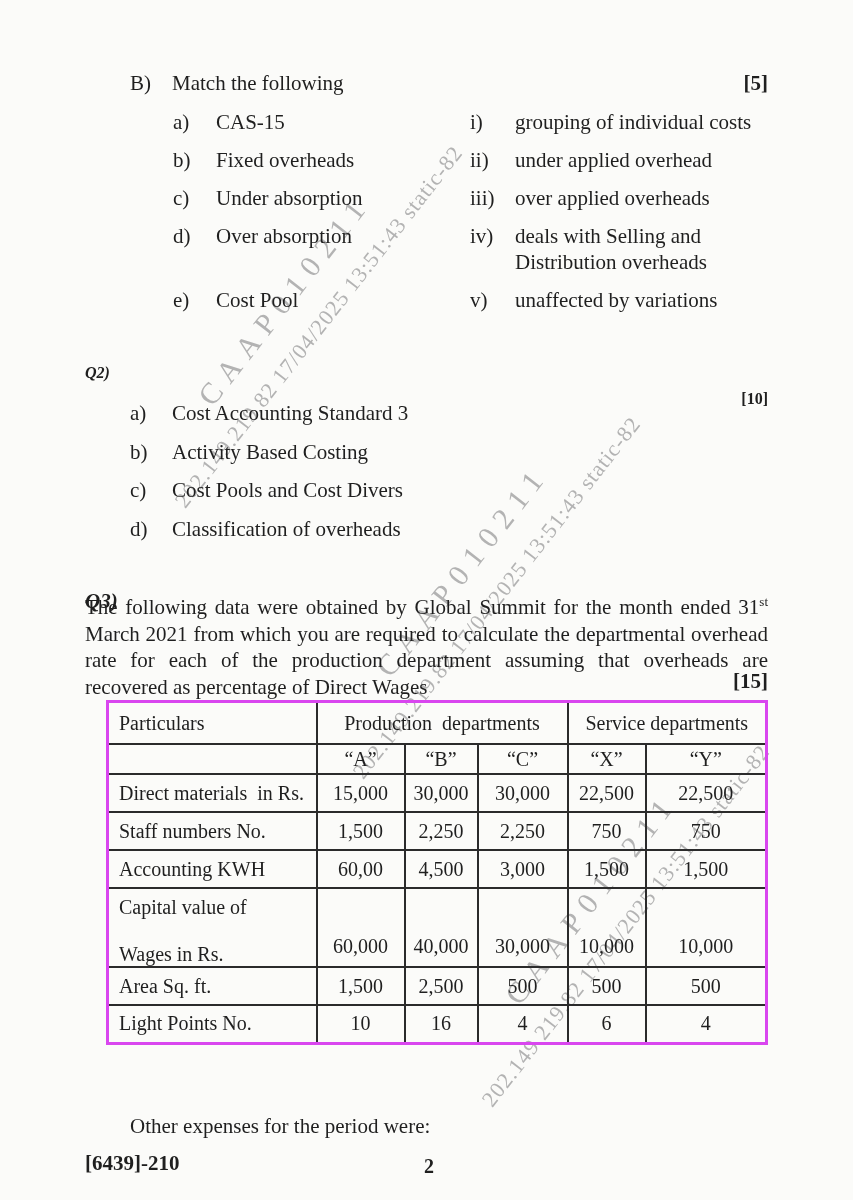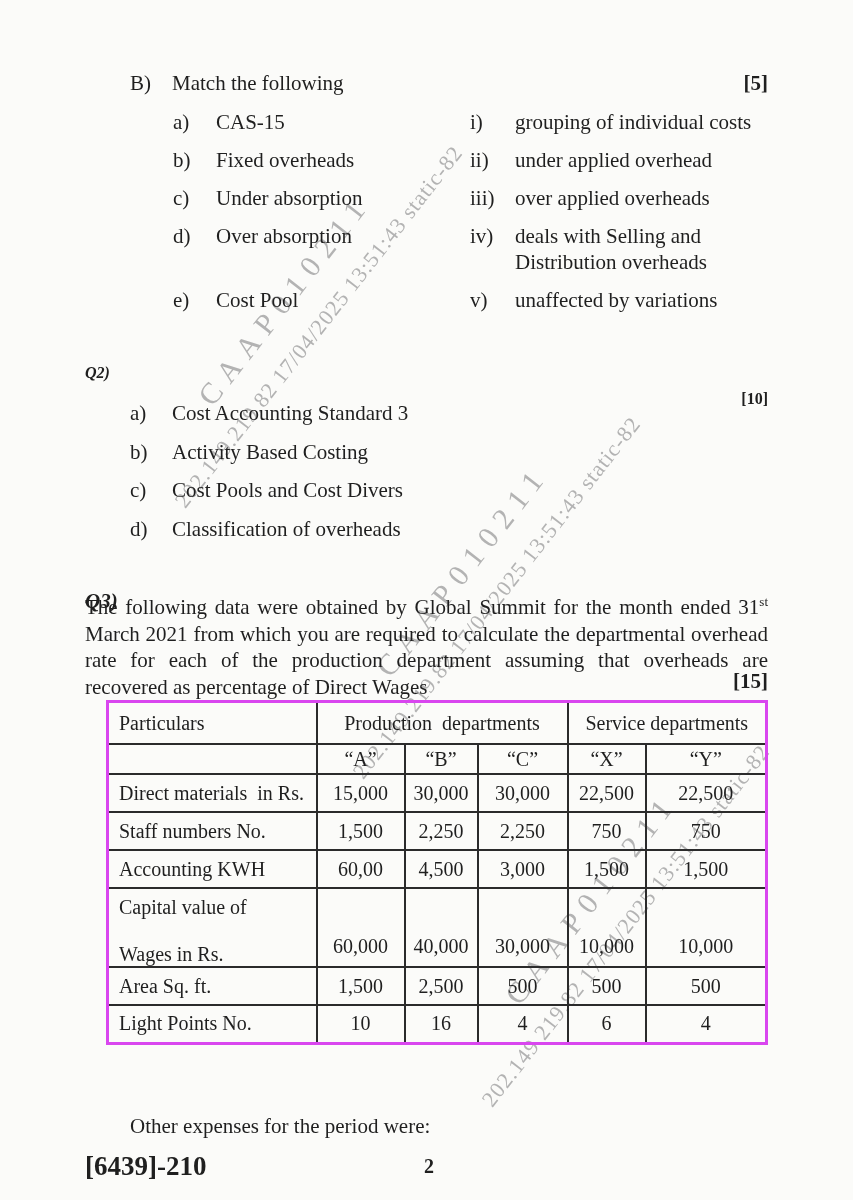--- a/index.html
+++ b/index.html
@@ -60,21 +60,21 @@
   .data-table tbody tr{height:38px;}
   .data-table tbody tr.tall{height:74px;}
   .data-table td.lab{text-align:left;padding-left:10px;white-space:pre;}
   .data-table td.val{text-align:center;}
   .data-table tr.tall td.lab{vertical-align:top;padding-top:7px;}
   .data-table tr.tall td.lab .l2{margin-top:24px;}
   .data-table tr.tall td.val{vertical-align:bottom;padding-bottom:8px;}
 
   
   .note{position:absolute;left:130px;top:1088px;font-size:21px;margin-top:26px;}
-  .footer-code{position:absolute;left:85px;top:1151px;font-size:27px;font-weight:bold;}
+  .footer-code{position:absolute;left:85px;top:1151px;font-size:21px;font-weight:bold;}
   .page-num{position:absolute;left:424px;top:1155px;font-size:20px;font-weight:bold;}
 </style>
 </head>
 <body>
 
 <div class="page">
 
   <div class="watermark wm1">
     <div class="wm-l1">CAAP010211</div>
     <div class="wm-l2">202.149.219.82 17/04/2025 13:51:43 static-82</div>

